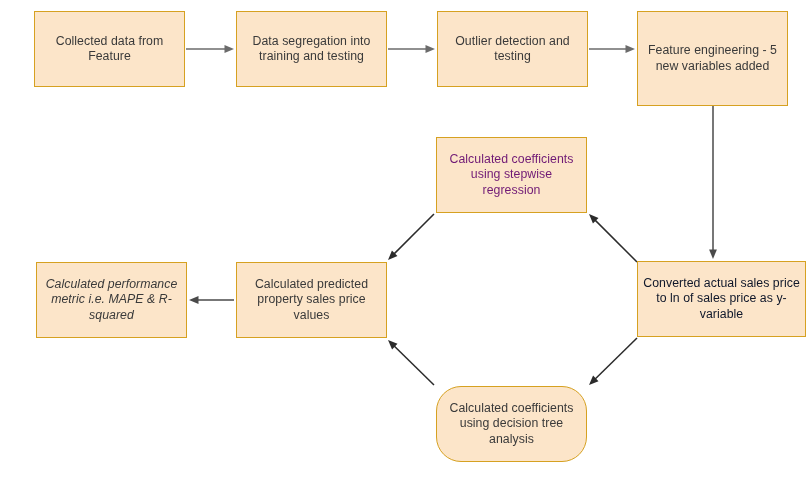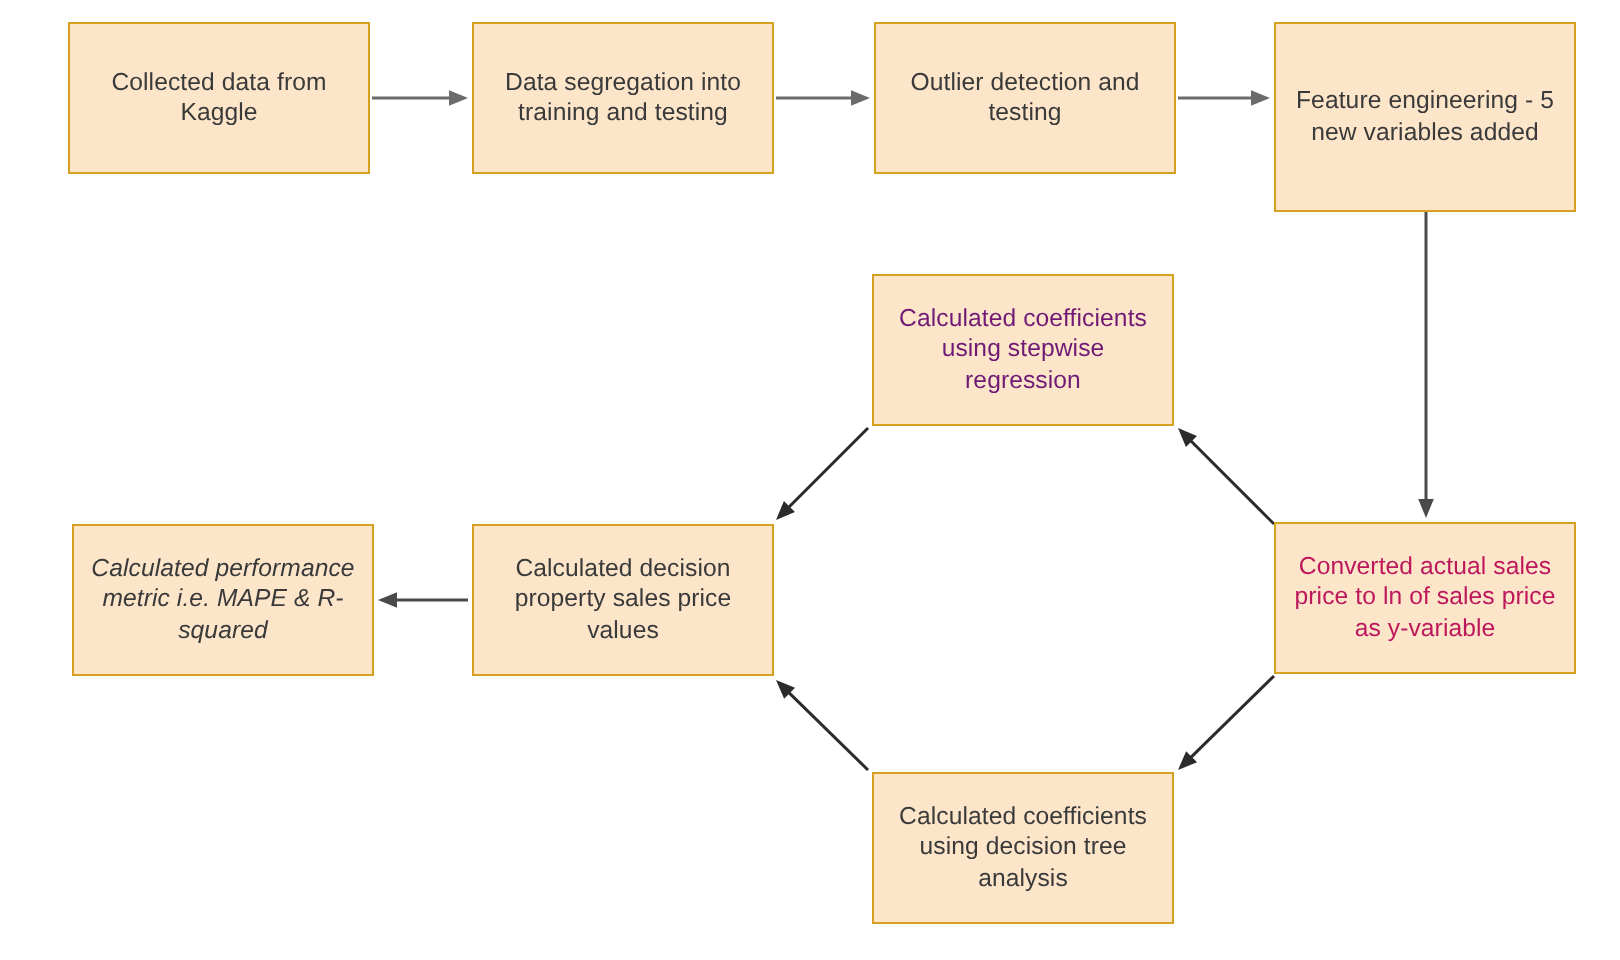--- a/index.html
+++ b/index.html
@@ -66,48 +66,48 @@
       <polygon points="388,260 391.9597979746447,250.52476913210026 397.4752308678997,256.0402020253553" fill="#2b2b2b"></polygon>
       <line x1="637" y1="338" x2="594.930436539896" y2="379.19311422135183" stroke="#2b2b2b" stroke-width="1.5"></line>
       <polygon points="589,385 593.0593123605162,375.56697380689735 598.5163857428603,381.14015513354656" fill="#2b2b2b"></polygon>
       <line x1="434" y1="385" x2="393.93312241235674" y2="345.80414149034897" stroke="#2b2b2b" stroke-width="1.5"></line>
       <polygon points="388,340 397.51817044936746,343.85544177712336 392.06367603675034,349.43114717668755" fill="#2b2b2b"></polygon>
       <line x1="234" y1="300" x2="197.3" y2="300" stroke="#4a4a4a" stroke-width="1.5"></line>
       <polygon points="189,300 198.5,296.1 198.5,303.9" fill="#4a4a4a"></polygon>
     </svg>
 
   <div class="node" style="left: 34px; top: 11px; width: 151px; height: 76px; background: rgb(252, 229, 201); border-color: rgb(214, 161, 33); color: rgb(58, 58, 58);">
-    <span class="label">Collected data from Kaggle</span>
+    <span class="label">Collected data from Feature</span>
   </div>
 
   <div class="node" style="left: 236px; top: 11px; width: 151px; height: 76px; background: rgb(252, 229, 201); border-color: rgb(214, 161, 33); color: rgb(58, 58, 58);">
     <span class="label">Data segregation into training and testing</span>
   </div>
 
   <div class="node" style="left: 437px; top: 11px; width: 151px; height: 76px; background: rgb(252, 229, 201); border-color: rgb(214, 161, 33); color: rgb(58, 58, 58);">
     <span class="label">Outlier detection and testing</span>
   </div>
 
   <div class="node" style="left: 637px; top: 11px; width: 151px; height: 95px; background: rgb(252, 229, 201); border-color: rgb(214, 161, 33); color: rgb(58, 58, 58);">
     <span class="label">Feature engineering - 5 new variables added</span>
   </div>
 
   <div class="node" style="left: 436px; top: 137px; width: 151px; height: 76px; background: rgb(252, 229, 201); border-color: rgb(214, 161, 33); color: #701a75;">
     <span class="label">Calculated coefficients using stepwise regression</span>
   </div>
 
-  <div class="node" style="left: 637px; top: 261px; width: 151px; height: 76px; background: rgb(252, 229, 201); border-color: rgb(214, 161, 33); color: #be185d;">
+  <div class="node" style="left: 637px; top: 261px; width: 169px; height: 76px; background: rgb(252, 229, 201); border-color: rgb(214, 161, 33); color: #0f172a;">
     <span class="label">Converted actual sales price to ln of sales price as y-variable</span>
   </div>
 
-  <div class="node" style="left: 436px; top: 386px; width: 151px; height: 76px; background: rgb(252, 229, 201); border-color: rgb(214, 161, 33); color: rgb(58, 58, 58);">
+  <div class="node" style="left: 436px; top: 386px; width: 151px; height: 76px; background: rgb(252, 229, 201); border-color: rgb(214, 161, 33); color: rgb(58, 58, 58); border-radius: 25px;">
     <span class="label">Calculated coefficients using decision tree analysis</span>
   </div>
 
   <div class="node" style="left: 236px; top: 262px; width: 151px; height: 76px; background: rgb(252, 229, 201); border-color: rgb(214, 161, 33); color: rgb(58, 58, 58);">
-    <span class="label">Calculated decision property sales price values</span>
+    <span class="label">Calculated predicted property sales price values</span>
   </div>
 
   <div class="node" style="left: 36px; top: 262px; width: 151px; height: 76px; background: rgb(252, 229, 201); border-color: rgb(214, 161, 33); color: rgb(58, 58, 58); font-style: italic;">
     <span class="label">Calculated performance metric i.e. MAPE &amp; R-squared</span>
   </div>
 
 </div>
 
 </body></html>

